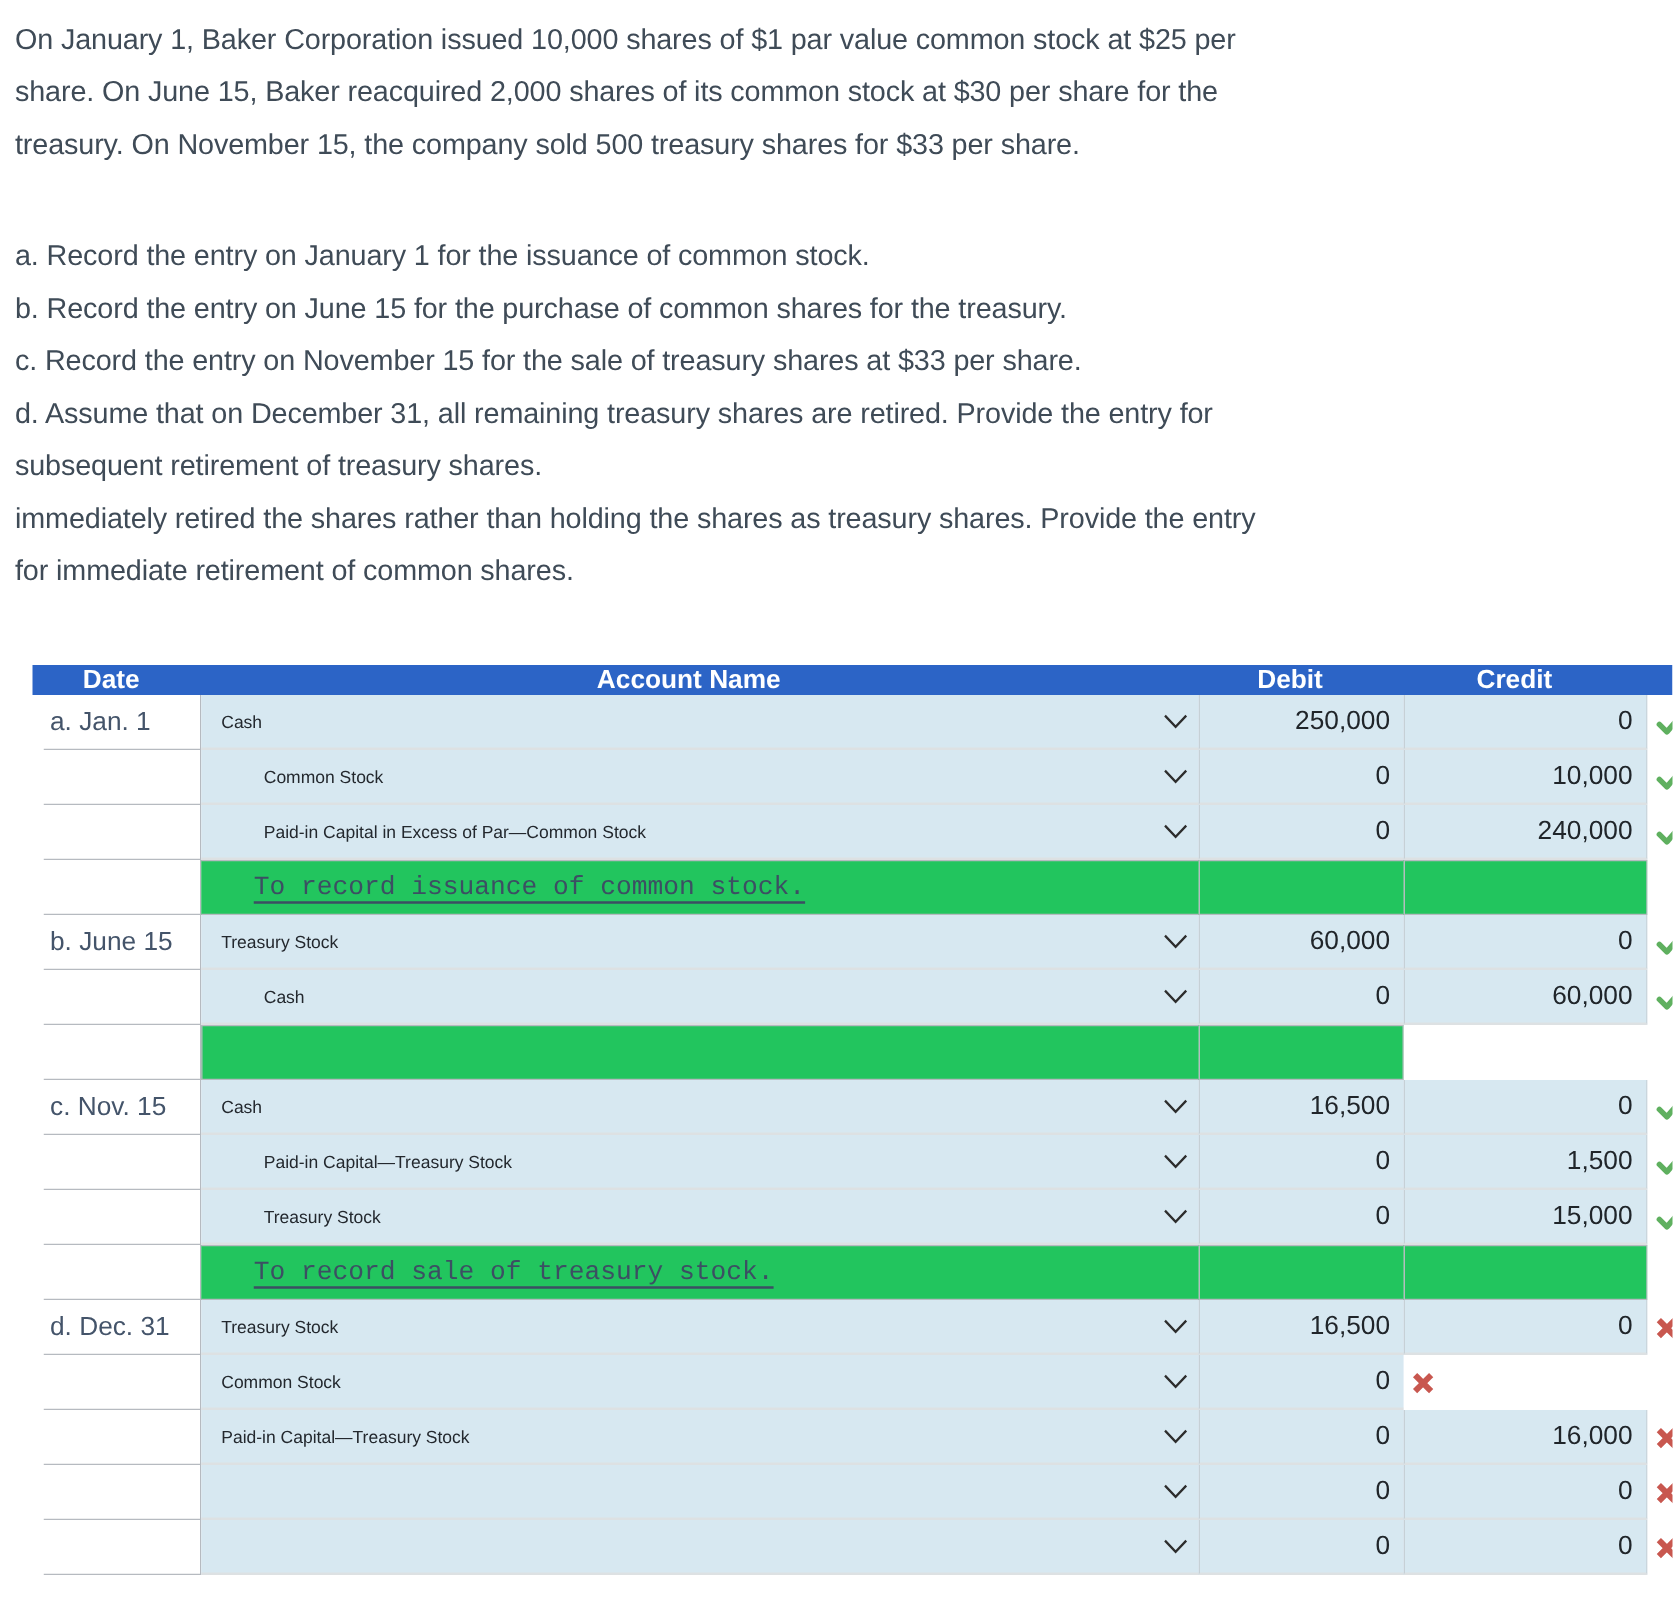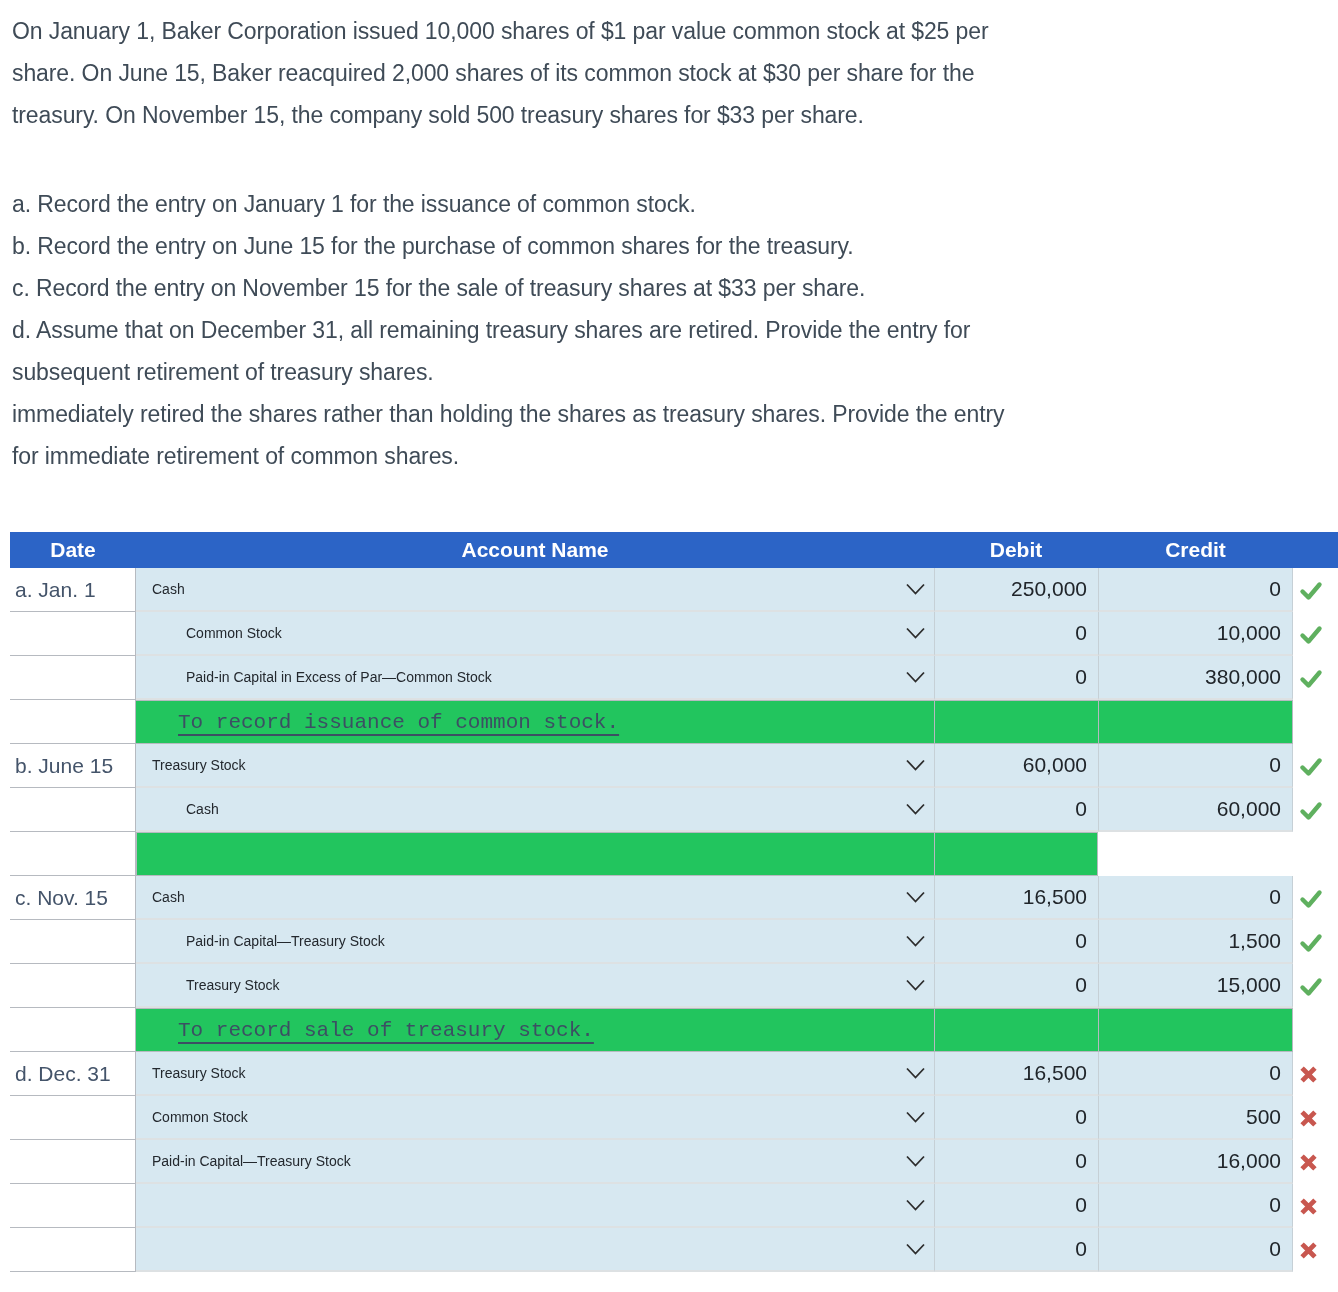--- a/index.html
+++ b/index.html
@@ -16,28 +16,28 @@
     font-size: 23px; line-height: 42px; color: #3f4b57;
     white-space: nowrap; letter-spacing: -0.1px;
   }
   .instructions { margin-top: 47px; }
 
   
   .journal { margin: 55px 0 0 10px; width: 1328px; }
 
   .jheader {
     display: grid; grid-template-columns: 126px 798px 164px 195px;
-    height: 36px; background: var(--header-bg, #2c64c6);
+    height: 24px; background: var(--header-bg, #2c64c6); margin-left: 16px;
   }
   .hcell {
     display: flex; align-items: center; justify-content: center;
     color: #ffffff; font-weight: bold; font-size: 21px;
   }
 
-  .trow { display: grid; grid-template-columns: 126px 798px 164px 195px 45px; height: 44px; }
+  .trow { display: grid; grid-template-columns: 126px 798px 164px 195px 45px; height: 44px; margin-left: 25px; }
   .cell { box-sizing: border-box; display: flex; align-items: center; overflow: hidden; }
 
   .cell.date {
     background: #ffffff; color: var(--date-text, #44546a);
     font-size: 21px; padding-left: 5px;
     border-right: 1px solid #b6bac0; border-bottom: 1px solid #b6bac0;
   }
 
   .entry .cell.account, .entry .cell.num {
     background: var(--row-bg, #d7e8f1);
@@ -140,21 +140,21 @@
     <div class="cell date"></div>
     <div class="cell account indent">
       <span class="acct-label">Paid-in Capital in Excess of Par—Common Stock</span>
       <span class="chev">
         <svg width="23" height="15" viewBox="0 0 23 15">
           <path d="M3 2.5 L11.5 11.5 L20 2.5" fill="none" stroke="#2d2d2d" stroke-width="1.8"></path>
         </svg>
       </span>
     </div>
     <div class="cell num debit">0</div>
-    <div class="cell num credit">380,000</div>
+    <div class="cell num credit">240,000</div>
     <div class="cell icon" style="color: rgb(95, 176, 95);">
             <svg width="24" height="24" viewBox="0 0 24 24">
     <path d="M3.5 13.5 L9.5 19.5 L20.5 6.5" fill="none" stroke="currentColor" stroke-width="4.4" stroke-linecap="round" stroke-linejoin="round"></path>
   </svg>
           </div>
   </div>
         <div class="trow memo">
     <div class="cell date"></div>
     <div class="cell account">
       <span class="memo-label">To record issuance of common stock.</span>
@@ -290,21 +290,20 @@
     <div class="cell date"></div>
     <div class="cell account">
       <span class="acct-label">Common Stock</span>
       <span class="chev">
         <svg width="23" height="15" viewBox="0 0 23 15">
           <path d="M3 2.5 L11.5 11.5 L20 2.5" fill="none" stroke="#2d2d2d" stroke-width="1.8"></path>
         </svg>
       </span>
     </div>
     <div class="cell num debit">0</div>
-    <div class="cell num credit">500</div>
     <div class="cell icon" style="color: rgb(200, 87, 79);">
             <svg width="19" height="19" viewBox="0 0 20 20">
     <path d="M5 5 L15 15 M15 5 L5 15" fill="none" stroke="currentColor" stroke-width="5" stroke-linecap="square"></path>
   </svg>
           </div>
   </div>
         <div class="trow entry">
     <div class="cell date"></div>
     <div class="cell account">
       <span class="acct-label">Paid-in Capital—Treasury Stock</span>

